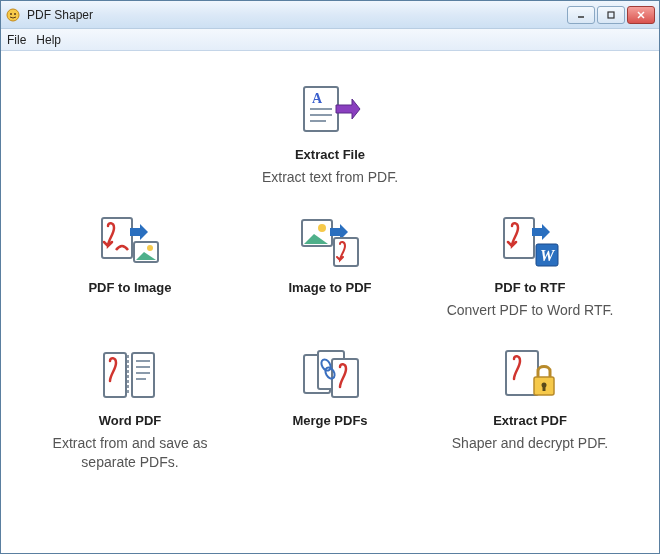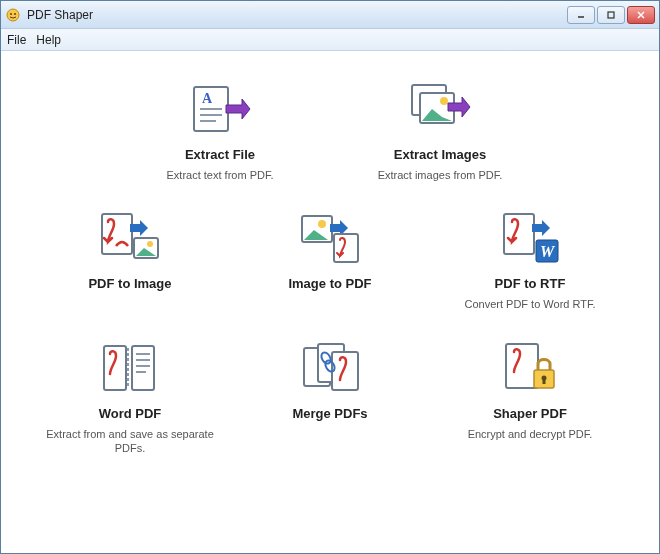--- a/index.html
+++ b/index.html
@@ -88,21 +88,21 @@
     margin-bottom: 10px;
     display: flex; align-items: center; justify-content: center;
   }
   .tool .title {
     font-weight: bold;
     font-size: 13px;
     color: #222;
     margin-bottom: 6px;
   }
   .tool .desc {
-    font-size: 11px;
+    font-size: 14px;
     color: #555;
     line-height: 1.3;
   }
 </style>
 </head>
 <body>
 
 <div class="window">
 
   <div class="titlebar">
@@ -152,33 +152,20 @@
             <line x1="12" y1="28" x2="34" y2="28" stroke="#8a9aab" stroke-width="2"></line>
             <line x1="12" y1="34" x2="34" y2="34" stroke="#8a9aab" stroke-width="2"></line>
             <line x1="12" y1="40" x2="28" y2="40" stroke="#8a9aab" stroke-width="2"></line>
             <path d="M38 24 L54 24 L54 18 L62 28 L54 38 L54 32 L38 32 Z" fill="#8a3fbf" stroke="#5a2a8a" stroke-width="1"></path>
           </svg>
         </div>
         <div class="title">Extract File</div>
         <div class="desc">Extract text from PDF.</div>
       </div>
 
-      <div class="tool">
-        <div class="icon-wrap">
-          <svg viewBox="0 0 64 56" width="64" height="56">
-            <rect x="4" y="4" width="34" height="30" rx="2" fill="#fff" stroke="#6b7b8c" stroke-width="2"></rect>
-            <rect x="12" y="12" width="34" height="30" rx="2" fill="#fff" stroke="#6b7b8c" stroke-width="2"></rect>
-            <circle cx="36" cy="20" r="4" fill="#f6c94a"></circle>
-            <path d="M14 40 L24 28 L34 36 L44 40 Z" fill="#4fb08a"></path>
-            <path d="M40 22 L54 22 L54 16 L62 26 L54 36 L54 30 L40 30 Z" fill="#8a3fbf" stroke="#5a2a8a" stroke-width="1"></path>
-          </svg>
-        </div>
-        <div class="title">Extract Images</div>
-        <div class="desc">Extract images from PDF.</div>
-      </div>
 
     </div>
 
     <div class="row">
 
       <div class="tool">
         <div class="icon-wrap">
           <svg viewBox="0 0 64 56" width="64" height="56">
             <rect x="4" y="4" width="30" height="40" rx="2" fill="#fff" stroke="#6b7b8c" stroke-width="2"></rect>
             <path d="M10 12 C10 8 16 8 16 14 C16 20 10 26 10 32 L14 28 M10 32 L6 28" stroke="#d0352f" stroke-width="2.5" fill="none" stroke-linecap="round"></path>
@@ -259,21 +246,21 @@
         <div class="icon-wrap">
           <svg viewBox="0 0 64 56" width="64" height="56">
             <rect x="8" y="4" width="32" height="44" rx="2" fill="#fff" stroke="#6b7b8c" stroke-width="2"></rect>
             <path d="M16 12 C16 8 22 8 22 14 C22 20 16 26 16 32" stroke="#d0352f" stroke-width="2.5" fill="none" stroke-linecap="round"></path>
             <path d="M40 30 L40 24 C40 18 52 18 52 24 L52 30" fill="none" stroke="#b88a2a" stroke-width="3"></path>
             <rect x="36" y="30" width="20" height="18" rx="2" fill="#f6c94a" stroke="#b88a2a" stroke-width="1.5"></rect>
             <circle cx="46" cy="38" r="2.5" fill="#5a4a1a"></circle>
             <rect x="44.5" y="38" width="3" height="6" fill="#5a4a1a"></rect>
           </svg>
         </div>
-        <div class="title">Shaper PDF</div>
-        <div class="desc">Encrypt and decrypt PDF.</div>
+        <div class="title">Extract PDF</div>
+        <div class="desc">Shaper and decrypt PDF.</div>
       </div>
 
     </div>
 
   </div>
 
 </div>
 
 </body></html>

